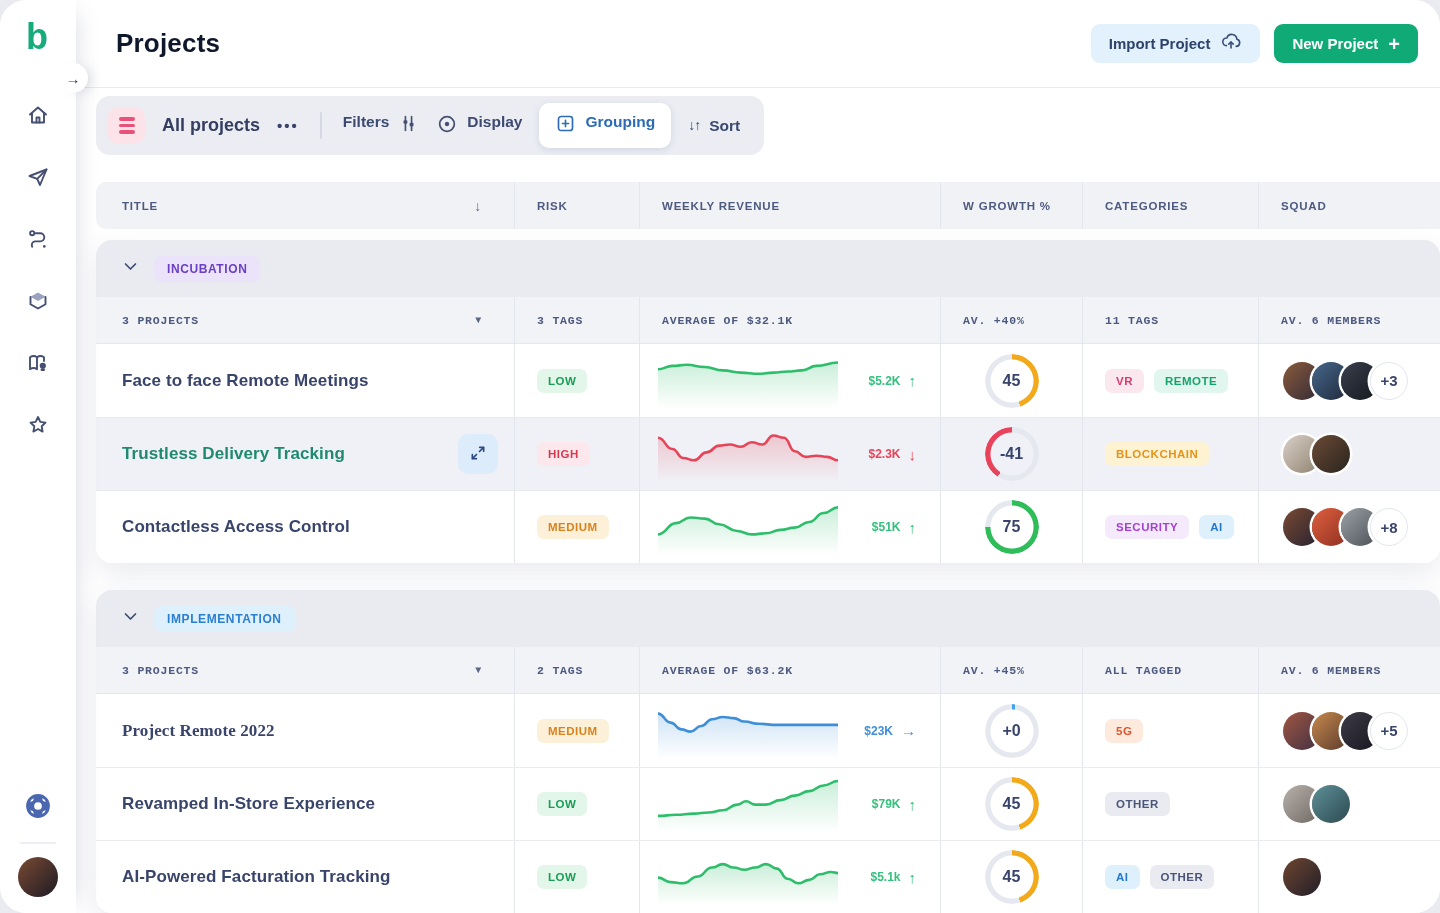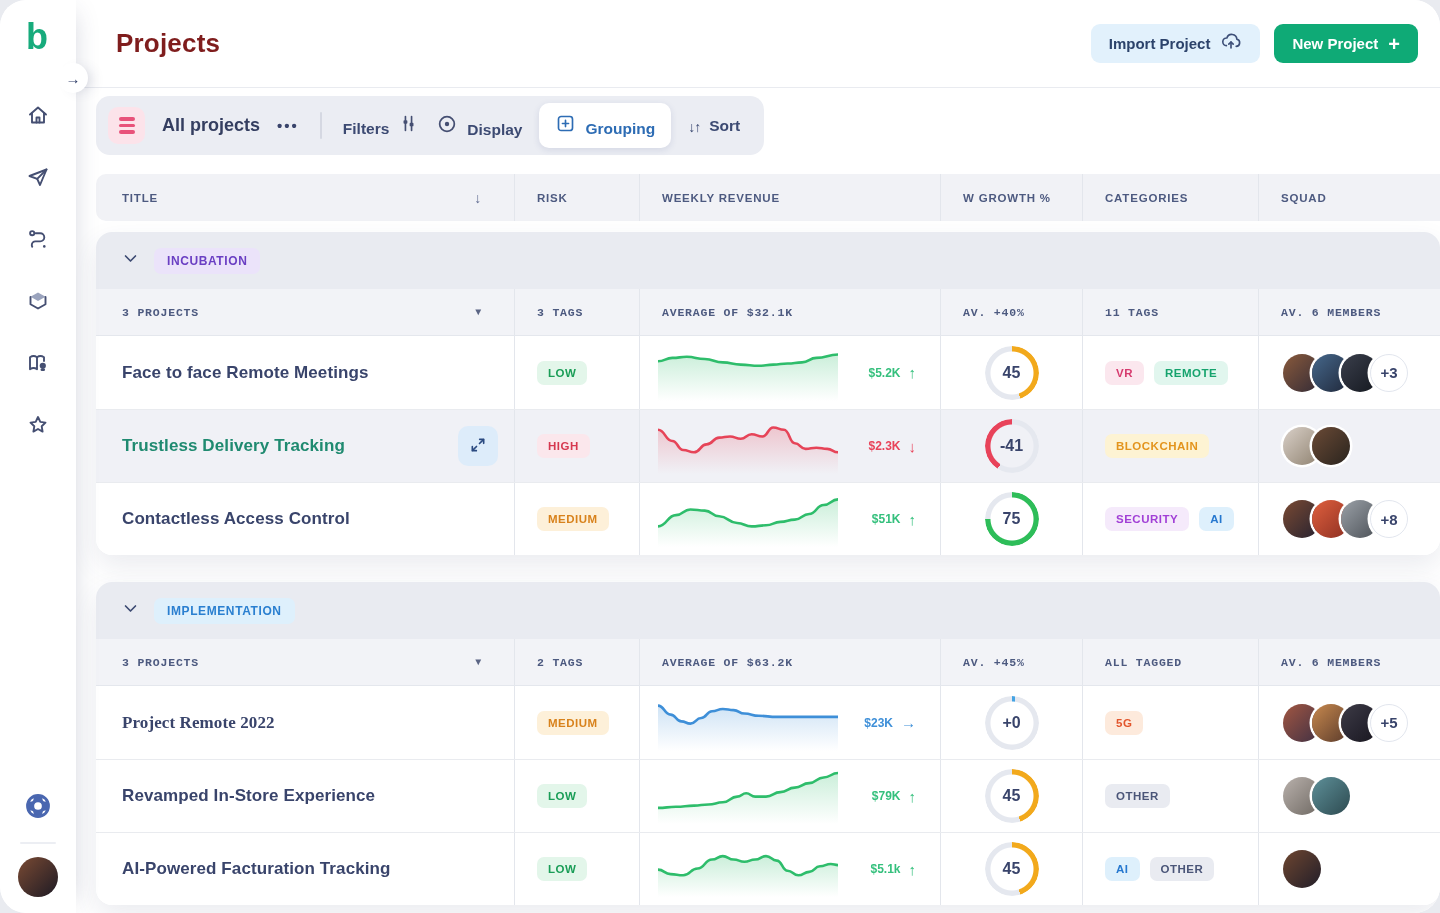--- a/index.html
+++ b/index.html
@@ -18,39 +18,39 @@
   .nav { position:absolute; top:96px; left:0; width:76px; display:flex; flex-direction:column; align-items:center; gap:20px; }
   .nav-item { width:42px; height:42px; display:flex; align-items:center; justify-content:center; cursor:pointer; border-radius:10px; }
   .nav-item svg { stroke:#454f72; fill:none; stroke-width:1.9; stroke-linecap:round; stroke-linejoin:round; }
   .side-bottom { position:absolute; bottom:16px; left:0; width:76px; display:flex; flex-direction:column; align-items:center; gap:13px; }
   .side-div { width:36px; height:2px; background:#eceef3; border-radius:2px; }
   .side-avatar { width:40px; height:40px; border-radius:50%; background:linear-gradient(135deg,#7a4a33,#1d1a24); cursor:pointer; }
 
   
   .main { position:absolute; left:76px; right:0; top:0; bottom:0; background:#fff; }
   .header { height:88px; display:flex; align-items:center; padding:0 22px 0 40px; border-bottom:1px solid #e9ebf0; }
-  .page-title { font-size:26px; font-weight:700; color:#7f1d1d; letter-spacing:.2px; }
+  .page-title { font-size:26px; font-weight:700; color:#0f172a; letter-spacing:.2px; }
   .header-actions { margin-left:auto; display:flex; gap:14px; }
   .btn { height:39px; border-radius:9px; display:flex; align-items:center; gap:10px; padding:0 18px;
          font-size:15px; font-weight:700; cursor:pointer; border:none; }
   .btn-import { background:#e2f1fc; color:#2c436b; }
   .btn-import svg { stroke:#3d4f78; fill:none; stroke-width:1.8; stroke-linecap:round; stroke-linejoin:round; }
   .btn-new { background:#0faa76; color:#fff; }
   .btn-new .plus { font-size:20px; font-weight:700; line-height:1; }
 
   
-  .toolbar { margin:8px 0 4px 20px; height:59px; display:inline-flex; align-items:center; gap:17px;
+  .toolbar { margin:8px 0 12px 20px; height:59px; display:inline-flex; align-items:center; gap:17px;
              background:#ebedf3; border-radius:14px; padding:0 24px 0 12px; }
   .view-icon { width:37px; height:37px; border-radius:10px; background:#fce3ea; display:flex; flex-direction:column;
                align-items:center; justify-content:center; gap:3px; }
   .view-icon i { display:block; width:16px; height:3.5px; border-radius:2px; background:#e8527a; }
   .view-label { font-size:18px; font-weight:700; color:#343e60; }
   .more-dots { font-size:15px; font-weight:700; color:#39446b; letter-spacing:2px; cursor:pointer; }
   .tb-div { width:2px; height:27px; background:#d5d8e2; border-radius:2px; margin:0 4px; }
-  .tb-item { display:flex; align-items:flex-end; gap:9px; font-size:15.5px; font-weight:600; color:#3c4a72; cursor:pointer; }
+  .tb-item { display:flex; align-items:flex-start; gap:9px; font-size:15.5px; font-weight:600; color:#3c4a72; cursor:pointer; }
   .tb-item svg { stroke:#454f72; fill:none; stroke-width:1.9; stroke-linecap:round; stroke-linejoin:round; }
   .tb-active { background:#fff; border-radius:10px; padding:10px 16px; color:#2d6cb4; box-shadow:0 2px 7px rgba(40,60,120,.12); }
   .tb-active svg { stroke:#2d6cb4; }
   .sort-glyph { font-size:14px; font-weight:700; color:#3c4a72; letter-spacing:-1px; }
 
   
   .grid { display:grid; grid-template-columns:419px 125px 301px 142px 176px minmax(120px,1fr); }
   .thead { margin:15px 0 0 20px; height:47px; background:#f1f2f6; border-radius:10px 0 0 10px; }
   .thead .c, .subhead .c { font-size:11.5px; font-weight:700; letter-spacing:.8px; color:#4d5a80; }
   .c { display:flex; align-items:center; padding-left:22px; min-width:0; }

